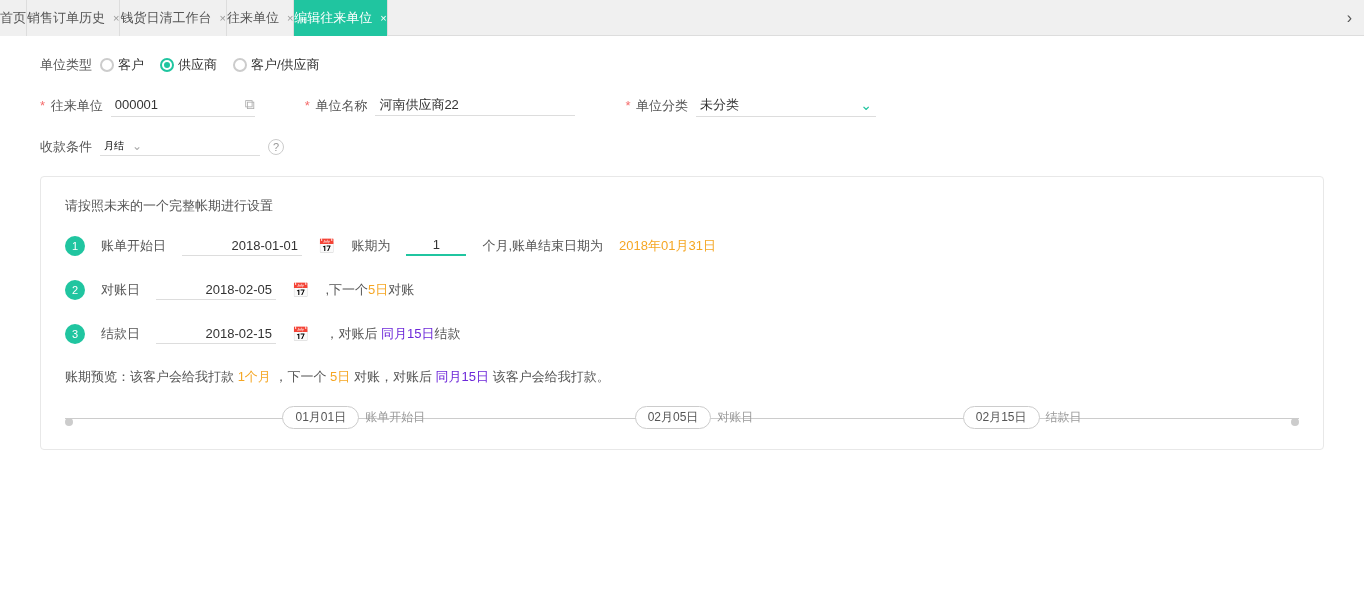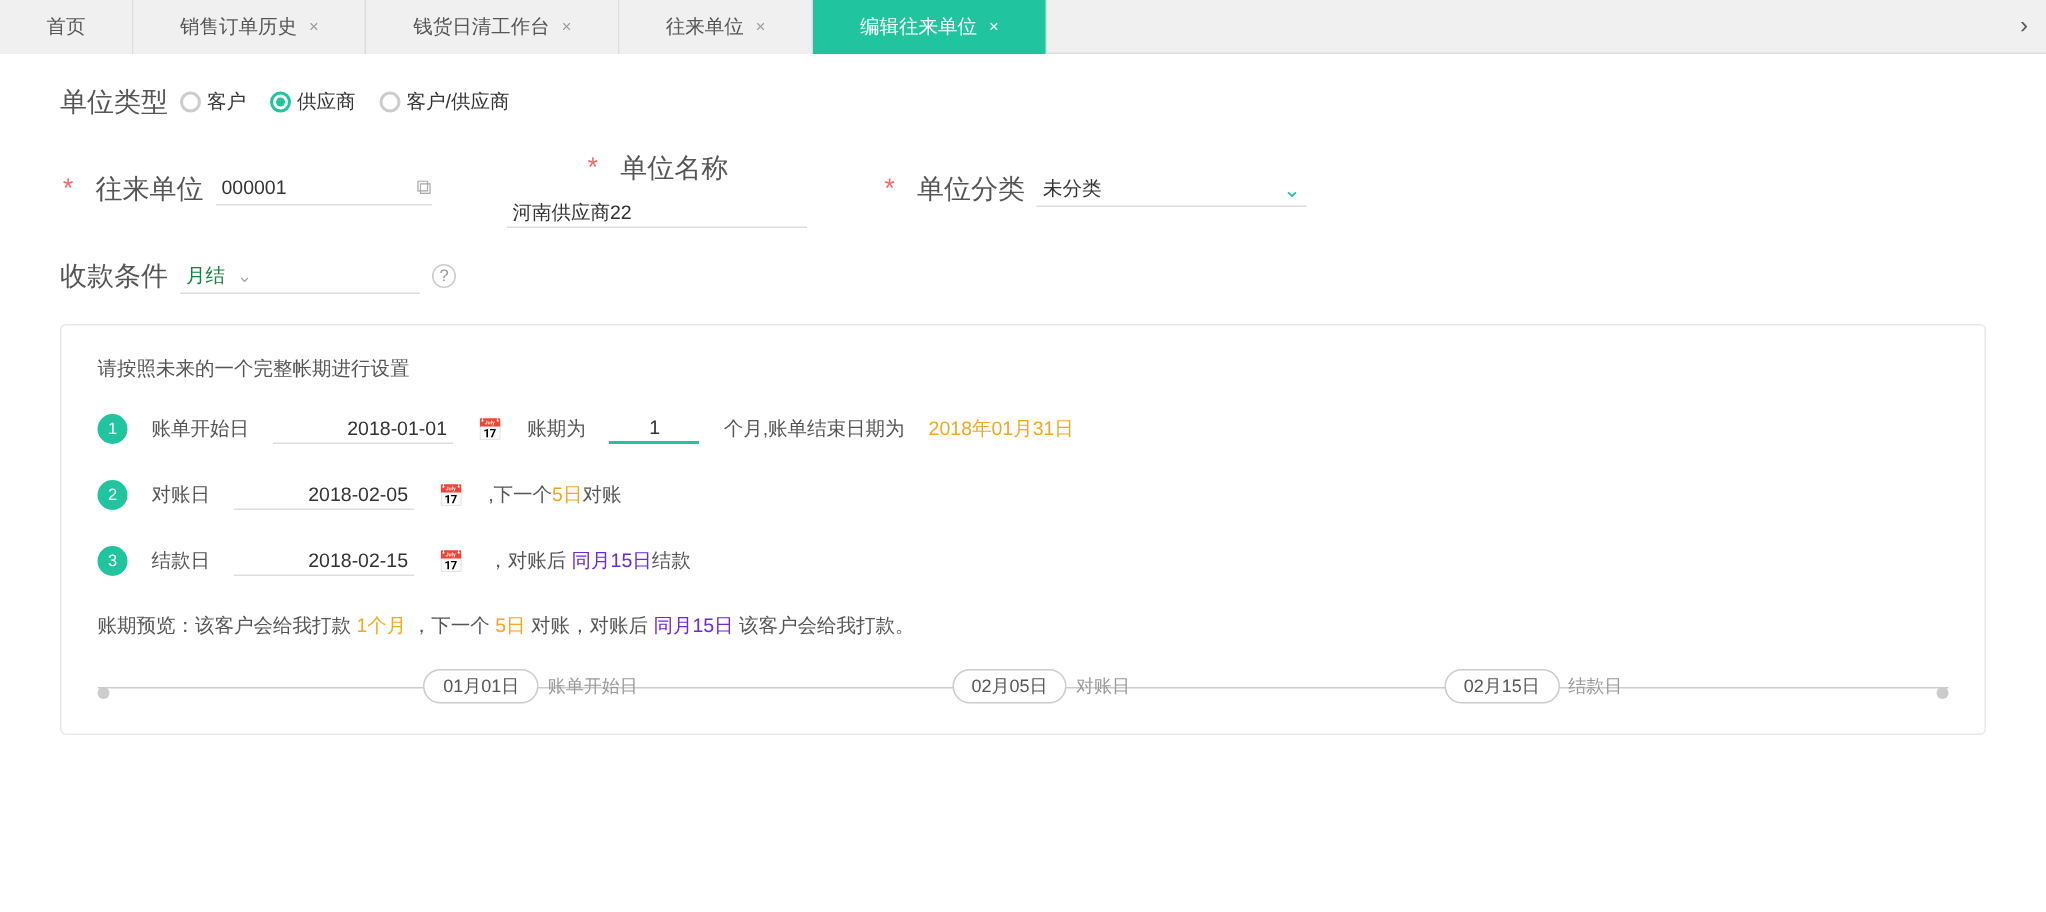--- a/index.html
+++ b/index.html
@@ -10,21 +10,21 @@
       display: flex;
       align-items: center;
       background: #f0f0f0;
       border-bottom: 1px solid #ddd;
       height: 36px;
       padding: 0;
     }
     .tab {
       display: flex;
       align-items: center;
-      padding: 0 31px;
+      padding: 0 0;
       height: 36px;
       cursor: pointer;
       font-size: 13px;
       color: #555;
       border-right: 1px solid #ddd;
       white-space: nowrap;
       background: #f0f0f0;
     }
     .tab:first-child { border-left: none; }
     .tab .close-icon { margin-left: 8px; color: #999; font-size: 11px; }
@@ -47,23 +47,22 @@
       margin-bottom: 20px;
       gap: 20px;
     }
     .form-group {
       display: flex;
       align-items: center;
       gap: 8px;
     }
     .form-label {
       color: #555;
-      font-size: 18px;
+      font-size: 13px;
       white-space: nowrap;
-      font-family: Liberation Mono, monospace;
     }
     .required-star { color: #f56c6c; margin-right: 2px; }
     .radio-group { display: flex; align-items: center; gap: 16px; }
     .radio-item { display: flex; align-items: center; gap: 4px; cursor: pointer; }
     .radio-circle {
       width: 14px; height: 14px; border-radius: 50%;
       border: 2px solid #ccc;
       display: flex; align-items: center; justify-content: center;
     }
     .radio-circle.selected { border-color: #20c5a0; }
@@ -86,21 +85,21 @@
       padding-bottom: 2px;
     }
     .input-icon { color: #aaa; font-size: 14px; }
 
     .select-field {
       display: flex; align-items: center; gap: 8px;
       border-bottom: 1px solid #ddd;
       padding: 2px 4px;
       cursor: pointer;
     }
-    .select-value { color: #15803d; font-size: 13px; }
+    .select-value { color: #000000; font-size: 10px; }
     .select-arrow { color: #aaa; font-size: 12px; }
 
     .dropdown-field {
       display: flex; align-items: center;
       border-bottom: 1px solid #ddd;
       padding: 2px 4px;
       cursor: pointer;
       min-width: 160px;
     }
     .dropdown-value { color: #333; flex: 1; }
@@ -273,21 +272,21 @@
     <div class="form-group">
       <span class="form-label">
         <span class="required-star">*</span>
         <span>往来单位</span>
       </span>
       <div class="input-with-icon">
         <input type="text" class="input-field" value="000001" style="width: 130px; border: none;">
         <span class="input-icon">⧉</span>
       </div>
     </div>
-    <div class="form-group" style="margin-left:30px;flex-direction:column;">
+    <div class="form-group" style="margin-left:30px;">
       <span class="form-label">
         <span class="required-star">*</span>
         <span>单位名称</span>
       </span>
       <input type="text" class="input-field" value="河南供应商22" style="width: 200px;">
     </div>
     <div class="form-group" style="margin-left:30px;">
       <span class="form-label">
         <span class="required-star">*</span>
         <span>单位分类</span>

